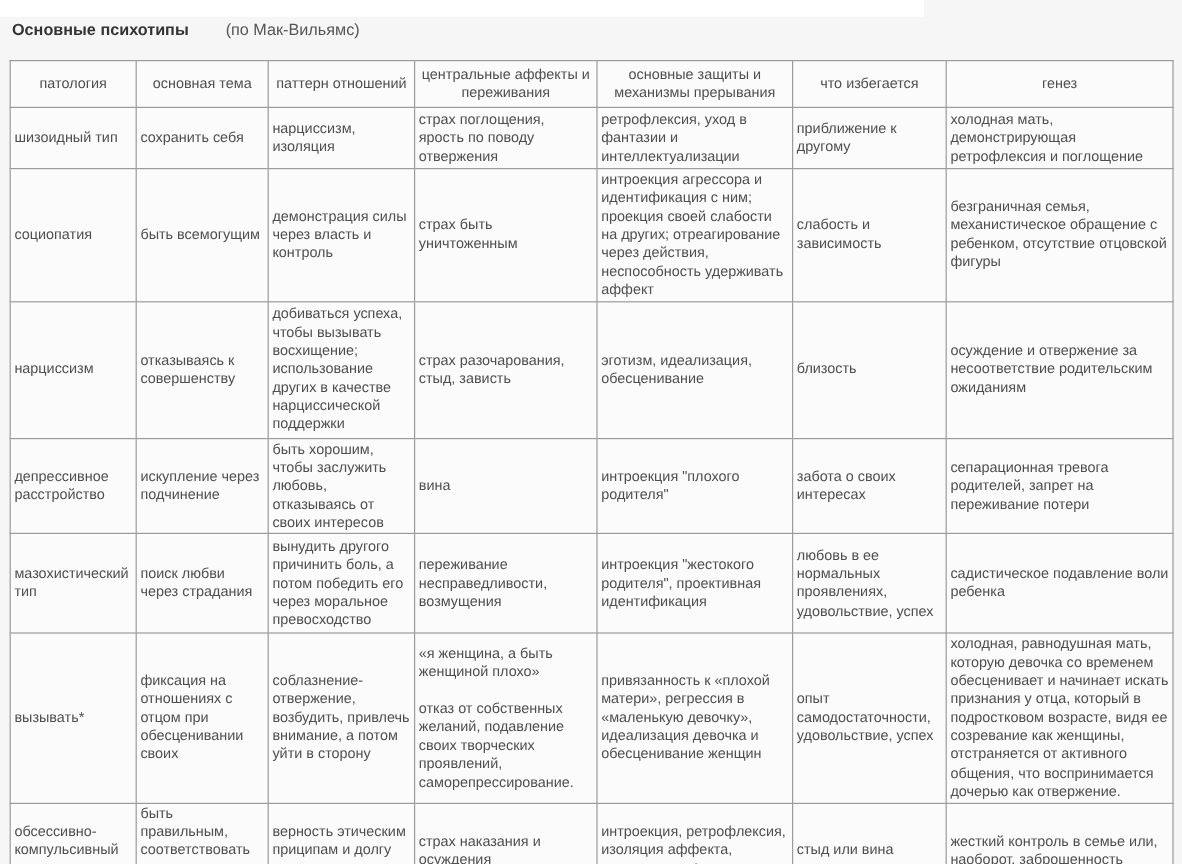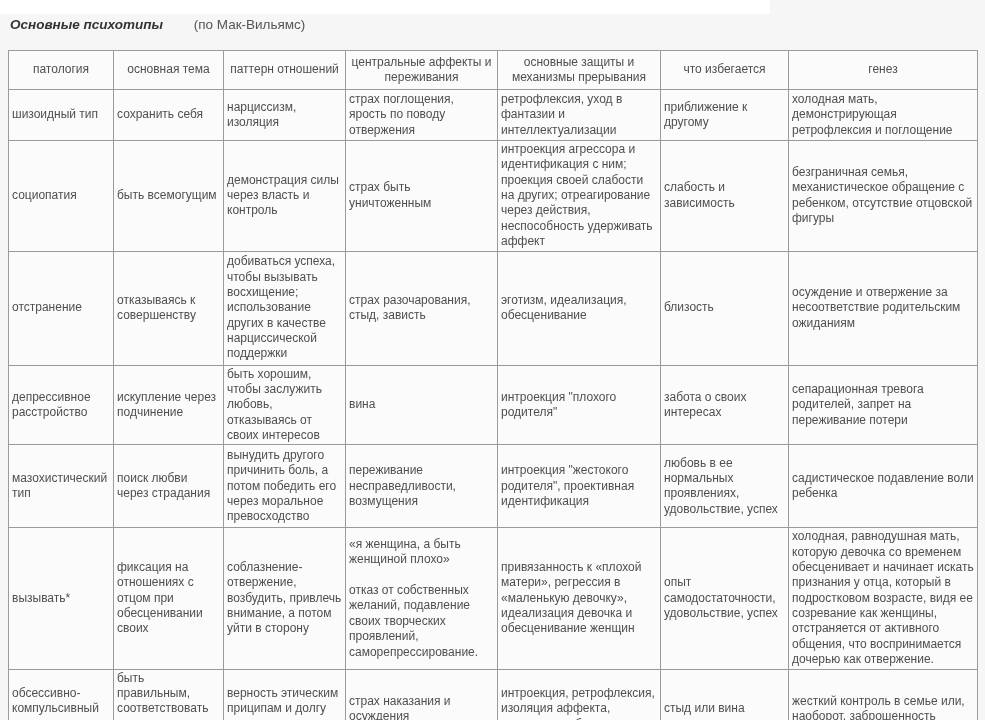--- a/index.html
+++ b/index.html
@@ -17,21 +17,21 @@
     width: 770px; height: 14px;
     background: #ffffff;
   }
   .page-title {
     position: absolute;
     left: 10px; top: 17px;
     font-size: 13.5px;
     color: #444444;
     white-space: nowrap;
   }
-  .page-title .t-bold { font-weight: bold; color: #333333; font-style: italic; }
+  .page-title .t-bold { font-weight: bold; color: #333333; }
   .page-title .t-note { font-weight: normal; color: #555555; margin-left: 27px; }
 
   table.psy {
     position: absolute;
     left: 8px; top: 50px;
     width: 969px;
     border-collapse: collapse;
     table-layout: fixed;
     background: #fbfbfb;
     font-size: 12px;
@@ -104,21 +104,21 @@
     <tr class="r2">
       <td>социопатия</td>
       <td>быть всемогущим</td>
       <td>демонстрация силы через власть и контроль</td>
       <td>страх быть уничтоженным</td>
       <td>интроекция агрессора и идентификация с ним; проекция своей слабости на других; отреагирование через действия, неспособность удерживать аффект</td>
       <td>слабость и зависимость</td>
       <td>безграничная семья, механистическое обращение с ребенком, отсутствие отцовской фигуры</td>
     </tr>
     <tr class="r3">
-      <td>отстранение</td>
+      <td>нарциссизм</td>
       <td>отказываясь к совершенству</td>
       <td>добиваться успеха, чтобы вызывать восхищение; использование других в качестве нарциссической поддержки</td>
       <td>страх разочарования, стыд, зависть</td>
       <td>эготизм, идеализация, обесценивание</td>
       <td>близость</td>
       <td>осуждение и отвержение за несоответствие родительским ожиданиям</td>
     </tr>
     <tr class="r4">
       <td>депрессивное расстройство</td>
       <td>искупление через подчинение</td>

